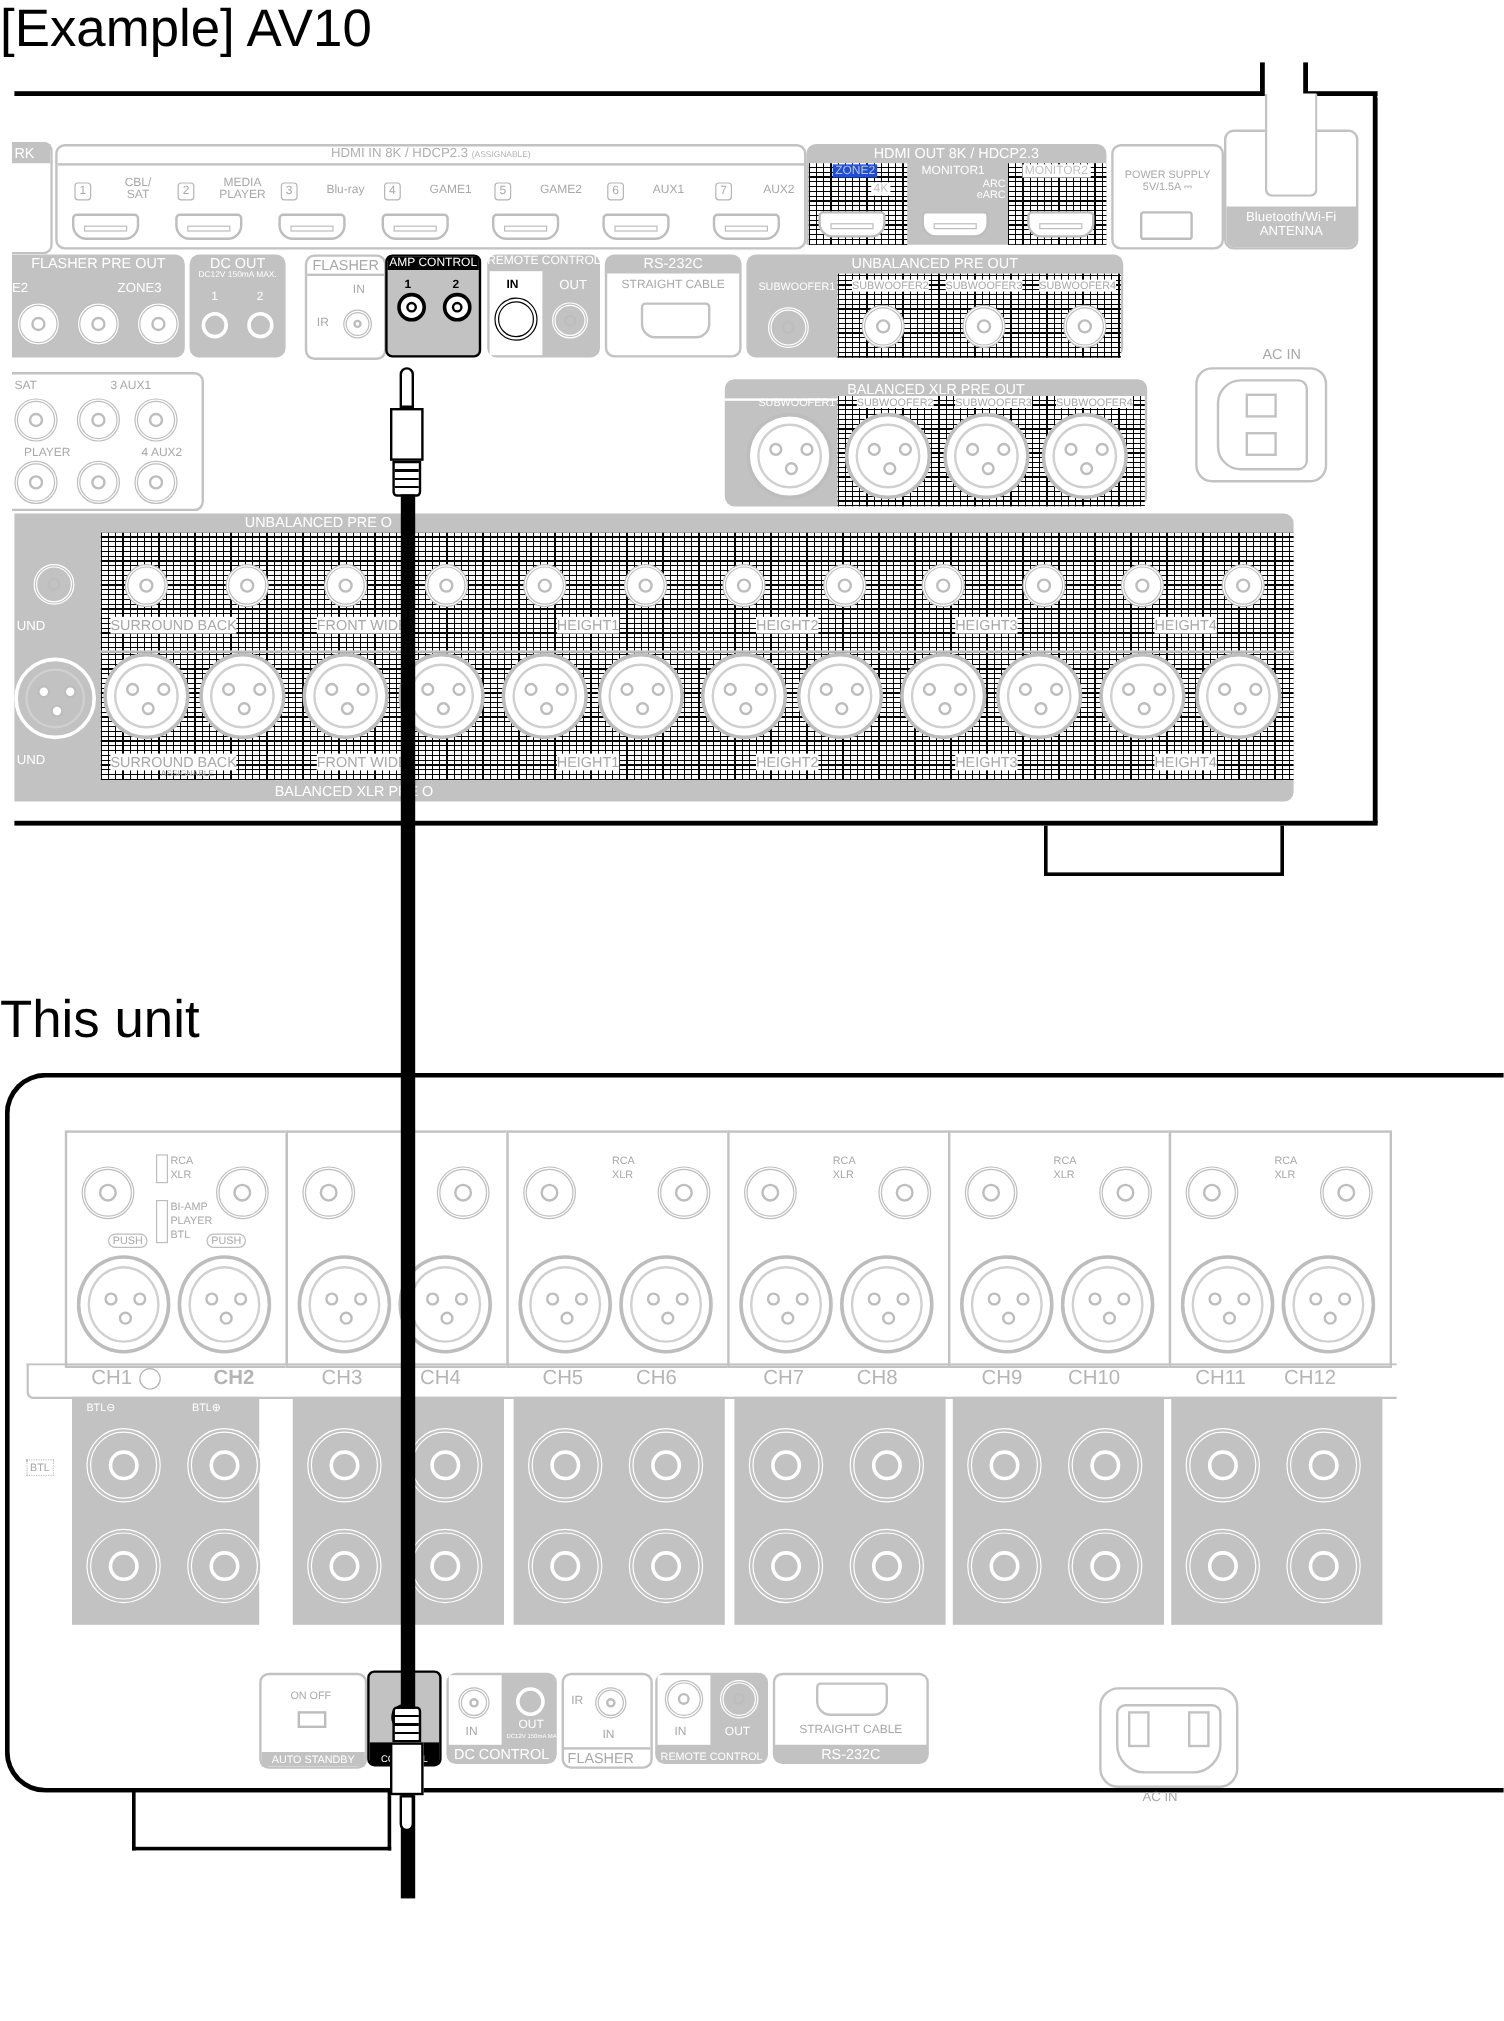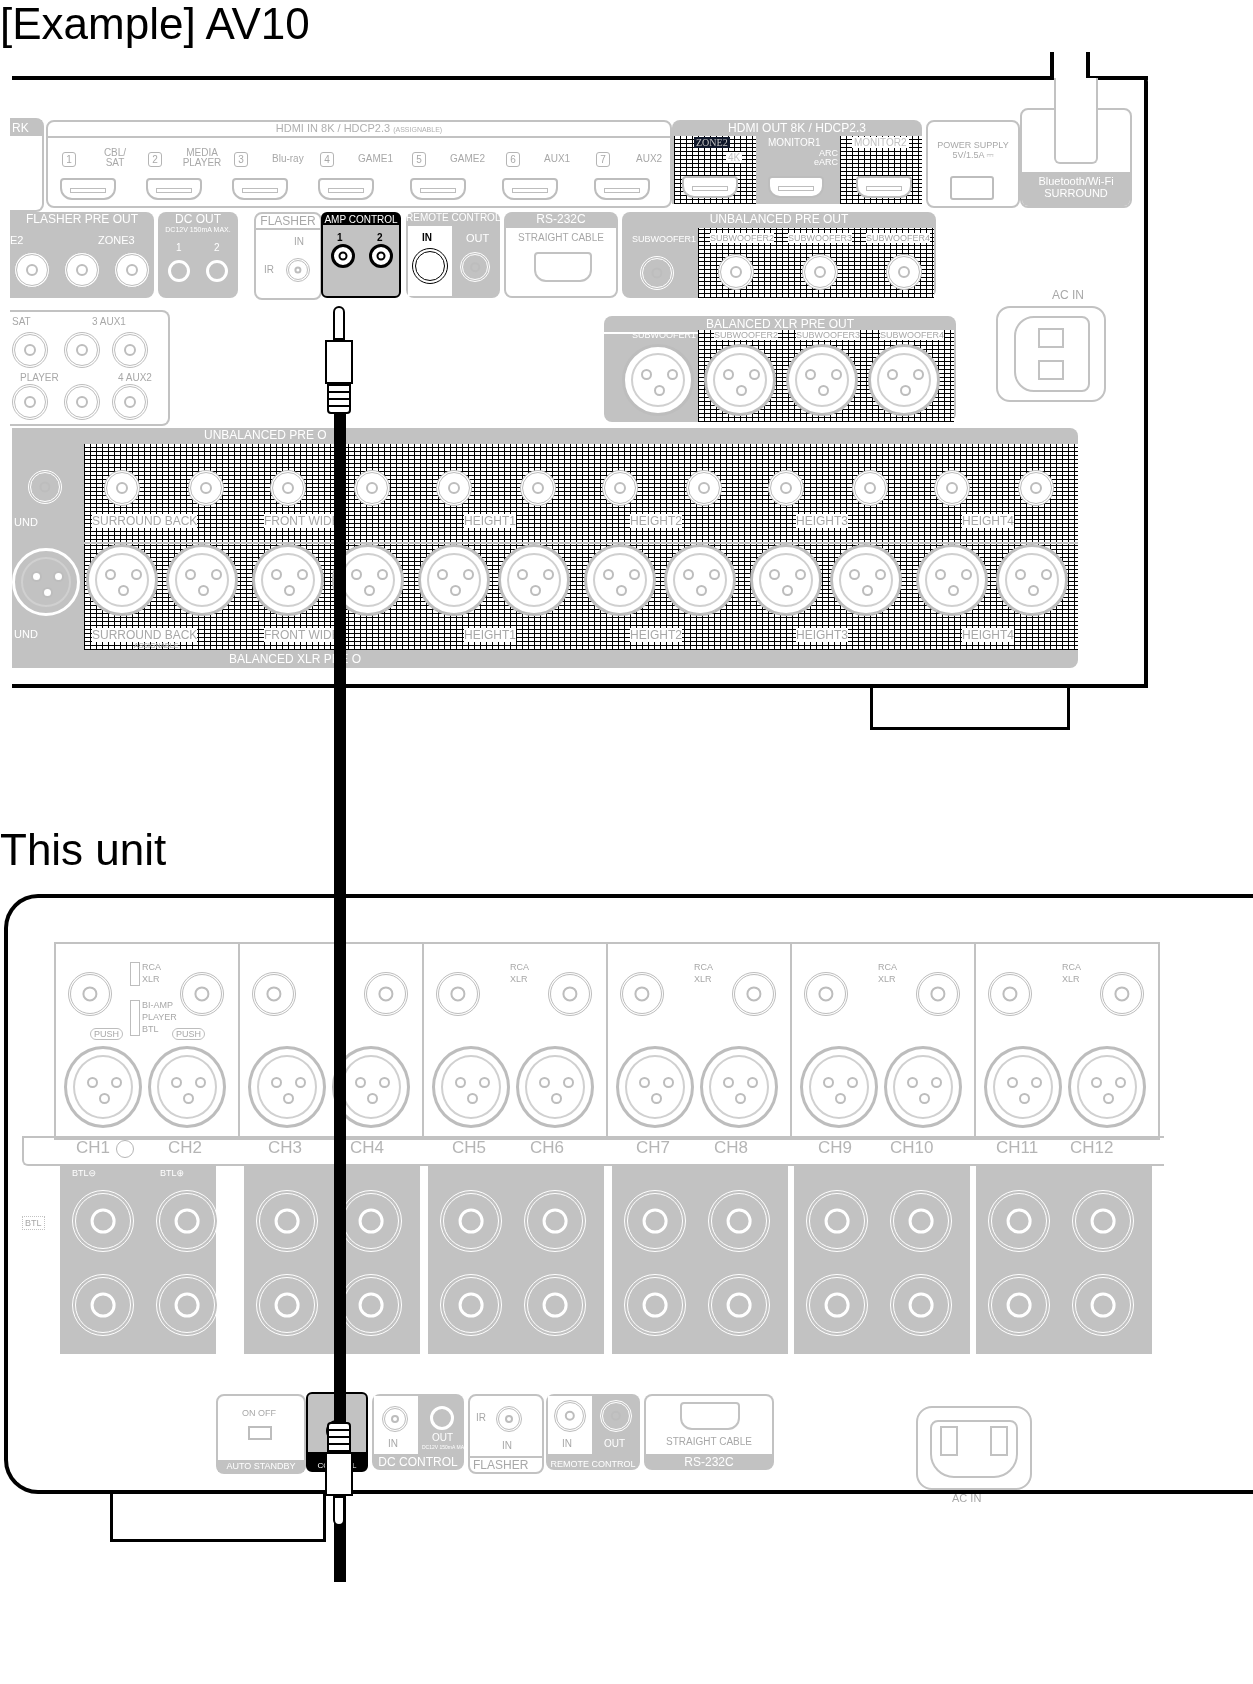--- a/index.html
+++ b/index.html
@@ -77,42 +77,42 @@
     <div class="abs hdmi" style="left:184px;top:56px;"></div>
     <div class="abs hdmi" style="left:270px;top:56px;"></div>
     <div class="abs hdmi" style="left:362px;top:56px;"></div>
     <div class="abs hdmi" style="left:454px;top:56px;"></div>
     <div class="abs hdmi" style="left:546px;top:56px;"></div>
   </div>
 
   <div class="abs panel" style="left:672px;top:120px;width:250px;height:84px;border-radius:8px 8px 0 0;">
     <div class="hdr" style="margin-top:1px;">HDMI OUT 8K / HDCP2.3</div>
     <div class="abs hatch" style="left:2px;top:16px;width:82px;height:68px;"></div>
-    <div class="abs lblw" style="left:22px;top:17px;background:#0f172a;color:#c2c2c2;padding:0 2px;font-family:Liberation Serif, serif;">ZONE2</div>
+    <div class="abs lblw" style="left:22px;top:17px;background:#1d4ed8;color:#c2c2c2;padding:0 2px;">ZONE2</div>
     <div class="abs" style="left:54px;top:32px;background:#fff;color:#c2c2c2;font-size:10px;padding:0 2px;">4K</div>
     <div class="abs lblw" style="left:96px;top:17px;">MONITOR1</div>
     <div class="abs lblw" style="left:140px;top:29px;width:26px;white-space:normal;line-height:9px;font-size:9px;text-align:right;">ARC eARC</div>
     <div class="abs hatch" style="left:168px;top:16px;width:82px;height:68px;"></div>
     <div class="abs lblw" style="left:180px;top:17px;background:#fff;color:#c2c2c2;padding:0 2px;">MONITOR2</div>
     <div class="abs hdmi" style="left:10px;top:56px;"></div>
     <div class="abs hdmi" style="left:96px;top:56px;"></div>
     <div class="abs hdmi" style="left:184px;top:56px;"></div>
   </div>
 
   <div class="abs panel-outline" style="left:926px;top:120px;width:90px;height:84px;">
     <div class="lbl" style="text-align:center;margin-top:18px;font-size:9px;">POWER SUPPLY</div>
     <div class="lbl" style="text-align:center;font-size:9px;">5V/1.5A ⎓</div>
     <div class="abs" style="left:22px;top:54px;width:44px;height:24px;border:2px solid #bdbdbd;border-radius:3px;box-sizing:border-box;"></div>
   </div>
 
   <div class="abs panel-outline" style="left:1020px;top:108px;width:108px;height:96px;">
     <div class="abs" style="left:32px;top:-32px;width:40px;height:84px;border:2px solid #c2c2c2;border-top:none;border-radius:0 0 6px 6px;background:#fff;"></div>
     <div class="abs" style="left:0;right:0;bottom:0;height:34px;background:#c2c2c2;border-radius:0 0 6px 6px;">
       <div class="hdr" style="font-size:11px;margin-top:3px;">Bluetooth/Wi-Fi</div>
-      <div class="hdr" style="font-size:11px;">SURROUND</div>
+      <div class="hdr" style="font-size:11px;">ANTENNA</div>
     </div>
   </div>
 
   <div class="abs panel" style="left:10px;top:212px;width:144px;height:86px;border-radius:0 8px 8px 0;">
     <div class="hdr">FLASHER PRE OUT</div>
     <div class="abs lblw" style="left:0;top:22px;font-size:11px;">E2</div>
     <div class="abs lblw" style="left:88px;top:22px;font-size:11px;">ZONE3</div>
     <div class="abs rca" style="left:4px;top:40px;width:36px;height:36px;"></div>
     <div class="abs rca" style="left:54px;top:40px;width:36px;height:36px;"></div>
     <div class="abs rca" style="left:104px;top:40px;width:36px;height:36px;"></div>
@@ -453,21 +453,21 @@
     <div class="abs xlr" style="left:94px;top:104px;width:78px;height:82px;">
         <span class="pin" style="left:20px;top:28px"></span>
         <span class="pin" style="left:44px;top:28px"></span>
         <span class="pin" style="left:32px;top:44px"></span>
       </div>
   </div>
 
   <div class="abs" style="left:22px;top:256px;width:1140px;height:26px;border:2px solid #c2c2c2;border-right:none;border-radius:0 0 0 6px;"></div>
   <div class="abs ch" style="left:76px;top:258px;">CH1</div>
   <div class="abs" style="left:116px;top:260px;width:18px;height:18px;border:1.5px solid #b5b5b5;border-radius:50%;box-sizing:border-box;"></div>
-  <div class="abs ch" style="left:168px;top:258px;">CH2</div>
+  <div class="abs ch" style="left:178px;top:258px;font-weight:bold;">CH2</div>
   <div class="abs ch" style="left:268px;top:258px;">CH3</div>
   <div class="abs ch" style="left:350px;top:258px;">CH4</div>
   <div class="abs ch" style="left:452px;top:258px;">CH5</div>
   <div class="abs ch" style="left:530px;top:258px;">CH6</div>
   <div class="abs ch" style="left:636px;top:258px;">CH7</div>
   <div class="abs ch" style="left:714px;top:258px;">CH8</div>
   <div class="abs ch" style="left:818px;top:258px;">CH9</div>
   <div class="abs ch" style="left:890px;top:258px;">CH10</div>
   <div class="abs ch" style="left:996px;top:258px;">CH11</div>
   <div class="abs ch" style="left:1070px;top:258px;">CH12</div>

